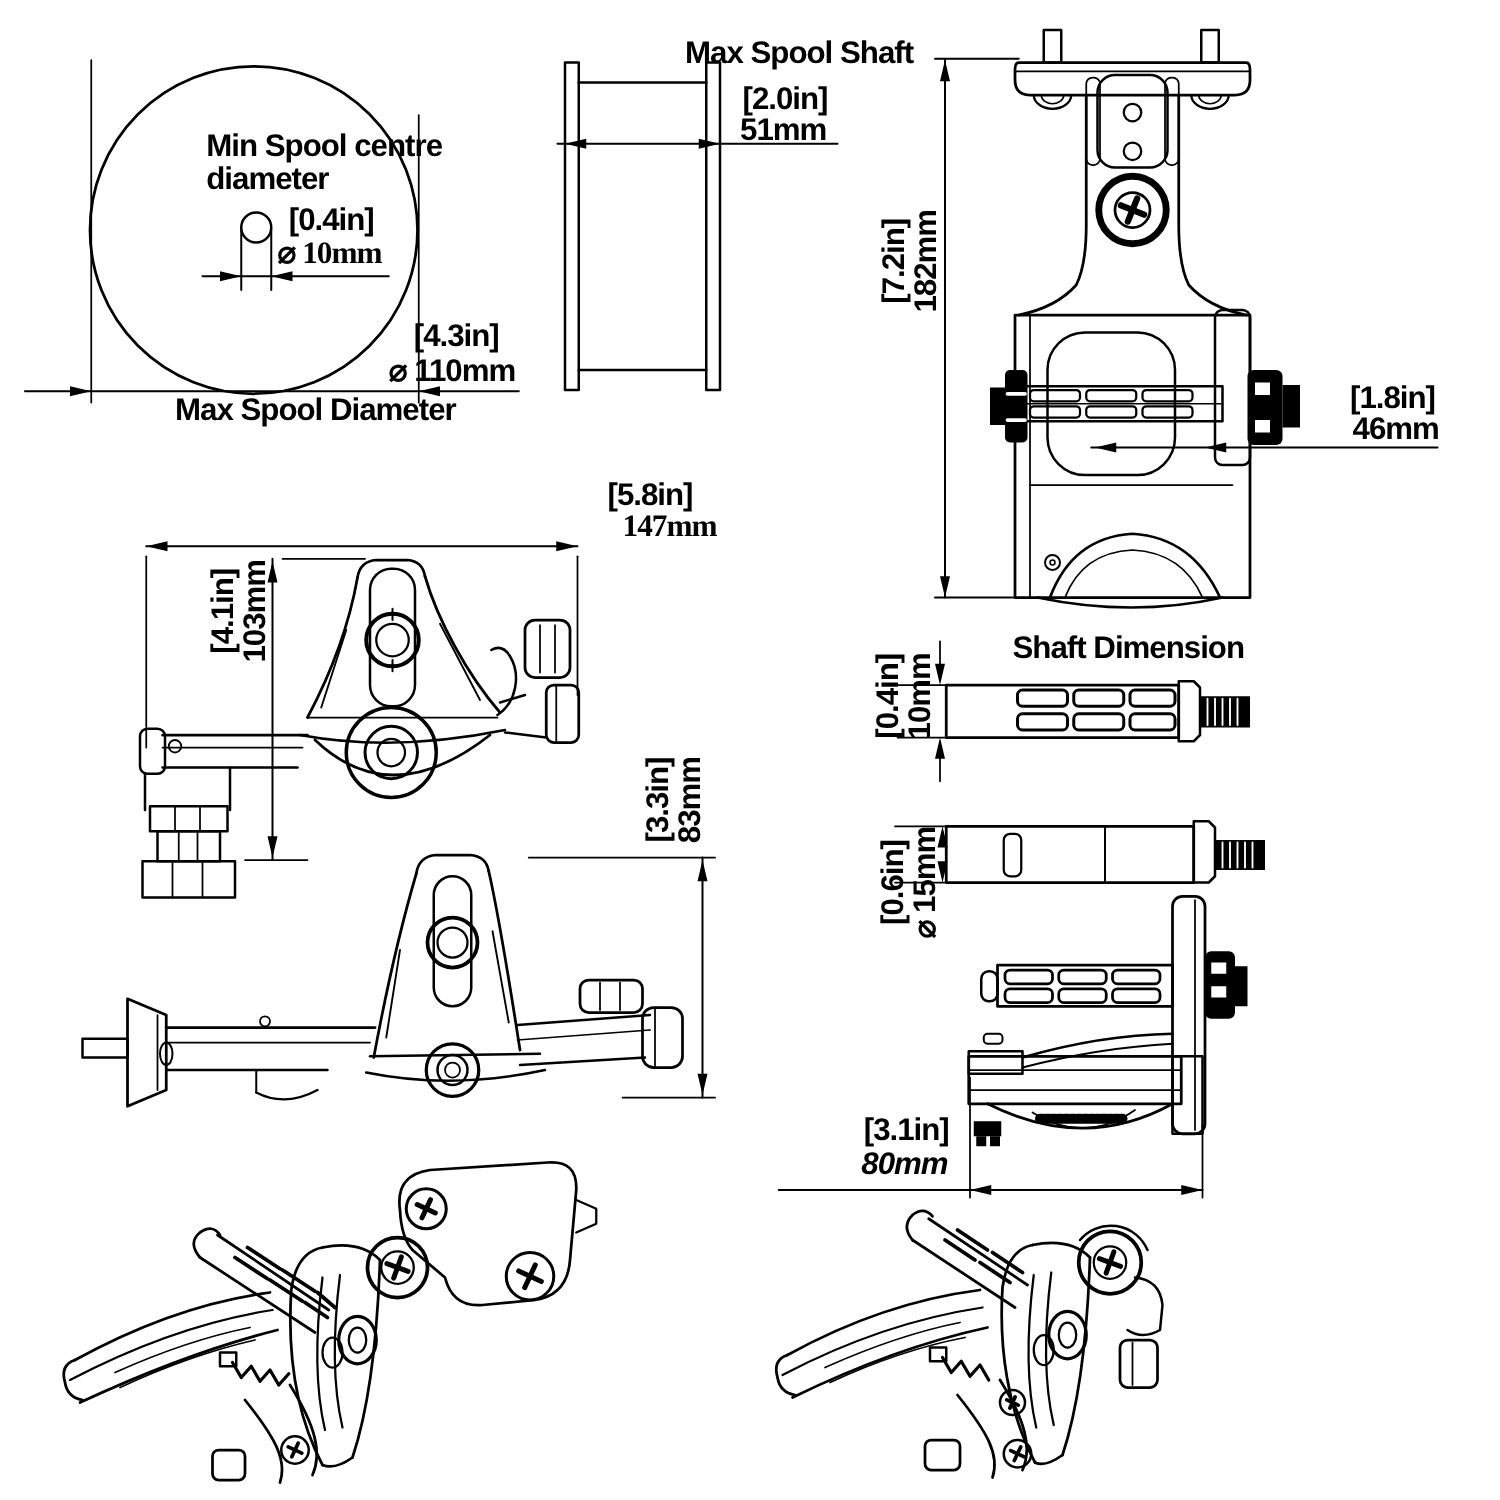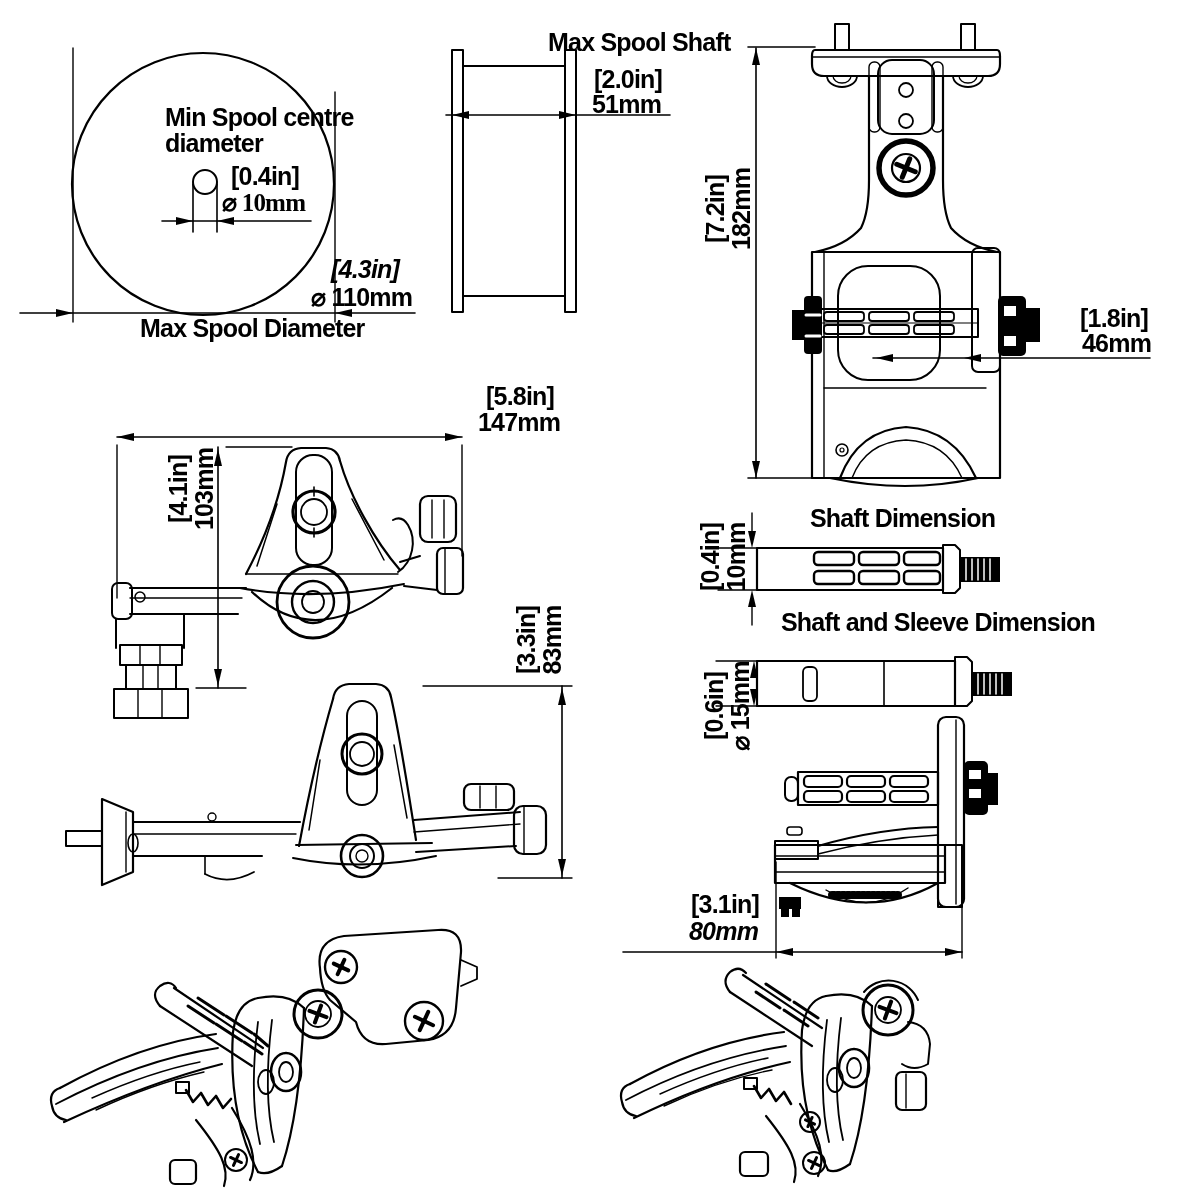--- a/index.html
+++ b/index.html
@@ -377,54 +377,53 @@
           <line x1="814" y1="1157" x2="814" y2="1169"></line>
     </g>
     <rect x="740" y="1152" width="28" height="24" rx="5" stroke-width="2.2"></rect>
   </g>
 </svg>
 
   <div class="lbl multiline" style="left:118px;top:104px;margin-left:47px;">Min Spool centre
 diameter</div>
   <div class="lbl" style="left:231px;top:163px;">[0.4in]</div>
   <div class="lbl" style="left:222px;top:190px;font-family:Liberation Serif, serif;">⌀ 10mm</div>
-  <div class="lbl" style="left:331px;top:256px;font-style:italic;">[4.3in]</div>
+  <div class="lbl" style="left:331px;top:256px;">[4.3in]</div>
   <div class="lbl" style="left:311px;top:284px;">⌀ 110mm</div>
   <div class="lbl" style="left:104px;top:315px;margin-left:36px;">Max Spool Diameter</div>
 
   <div class="lbl" style="left:548px;top:29px;">Max Spool Shaft</div>
   <div class="lbl" style="left:594px;top:66px;">[2.0in]</div>
   <div class="lbl" style="left:592px;top:91px;">51mm</div>
 
   <div class="lbl rot" style="left:673px;top:182px;width:110px;height:54px;">
     <div>[7.2in]</div>
     <div>182mm</div>
   </div>
   <div class="lbl" style="left:1080px;top:305px;">[1.8in]</div>
   <div class="lbl" style="left:1082px;top:330px;">46mm</div>
 
   <div class="lbl" style="left:486px;top:383px;">[5.8in]</div>
-  <div class="lbl" style="left:478px;top:409px;">147mm</div>
+  <div class="lbl" style="left:498px;top:409px;font-family:Liberation Serif, serif;">147mm</div>
   <div class="lbl rot" style="left:136px;top:462px;width:110px;height:54px;">
     <div>[4.1in]</div>
     <div>103mm</div>
   </div>
 
   <div class="lbl rot" style="left:484px;top:613px;width:110px;height:54px;">
     <div>[3.3in]</div>
     <div>83mm</div>
   </div>
 
   <div class="lbl" style="left:810px;top:505px;">Shaft Dimension</div>
   <div class="lbl rot" style="left:668px;top:530px;width:110px;height:54px;">
     <div>[0.4in]</div>
     <div>10mm</div>
   </div>
 
-  <div class="lbl" style="left:781px;top:609px;">Shaft and Sleeve Dimension</div>
   <div class="lbl rot" style="left:672px;top:679px;width:110px;height:54px;">
     <div>[0.6in]</div>
     <div>⌀ 15mm</div>
   </div>
 
   <div class="lbl" style="left:691px;top:891px;text-align:right;">[3.1in]</div>
   <div class="lbl" style="left:689px;top:918px;font-style:italic;">80mm</div>
 
 </div>
 

